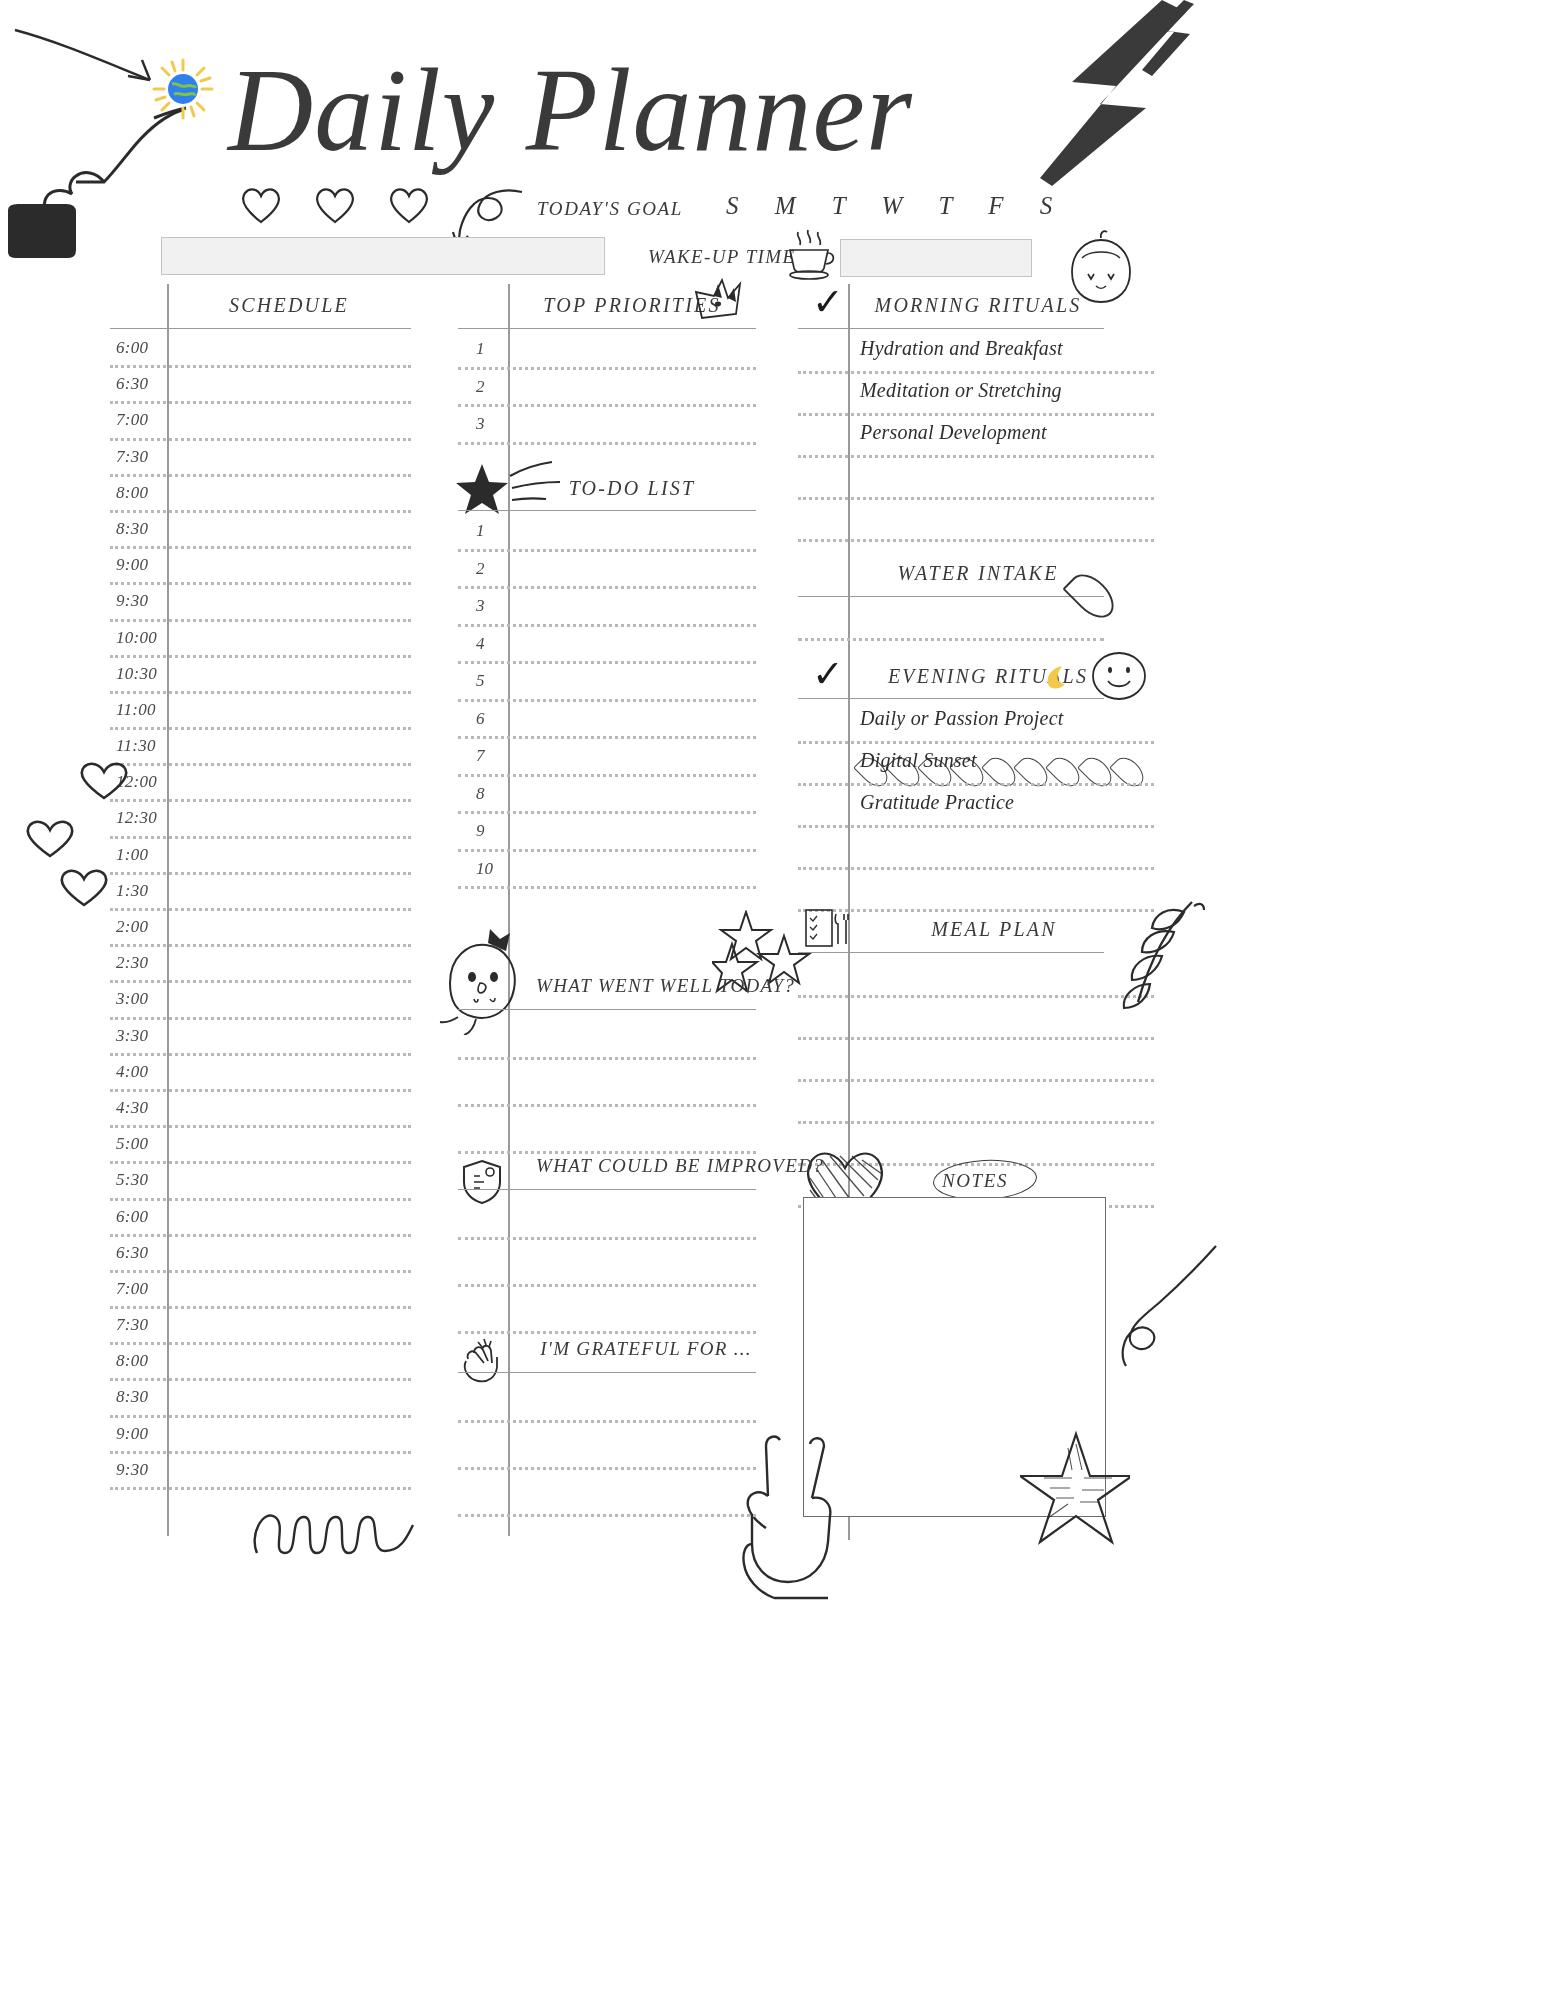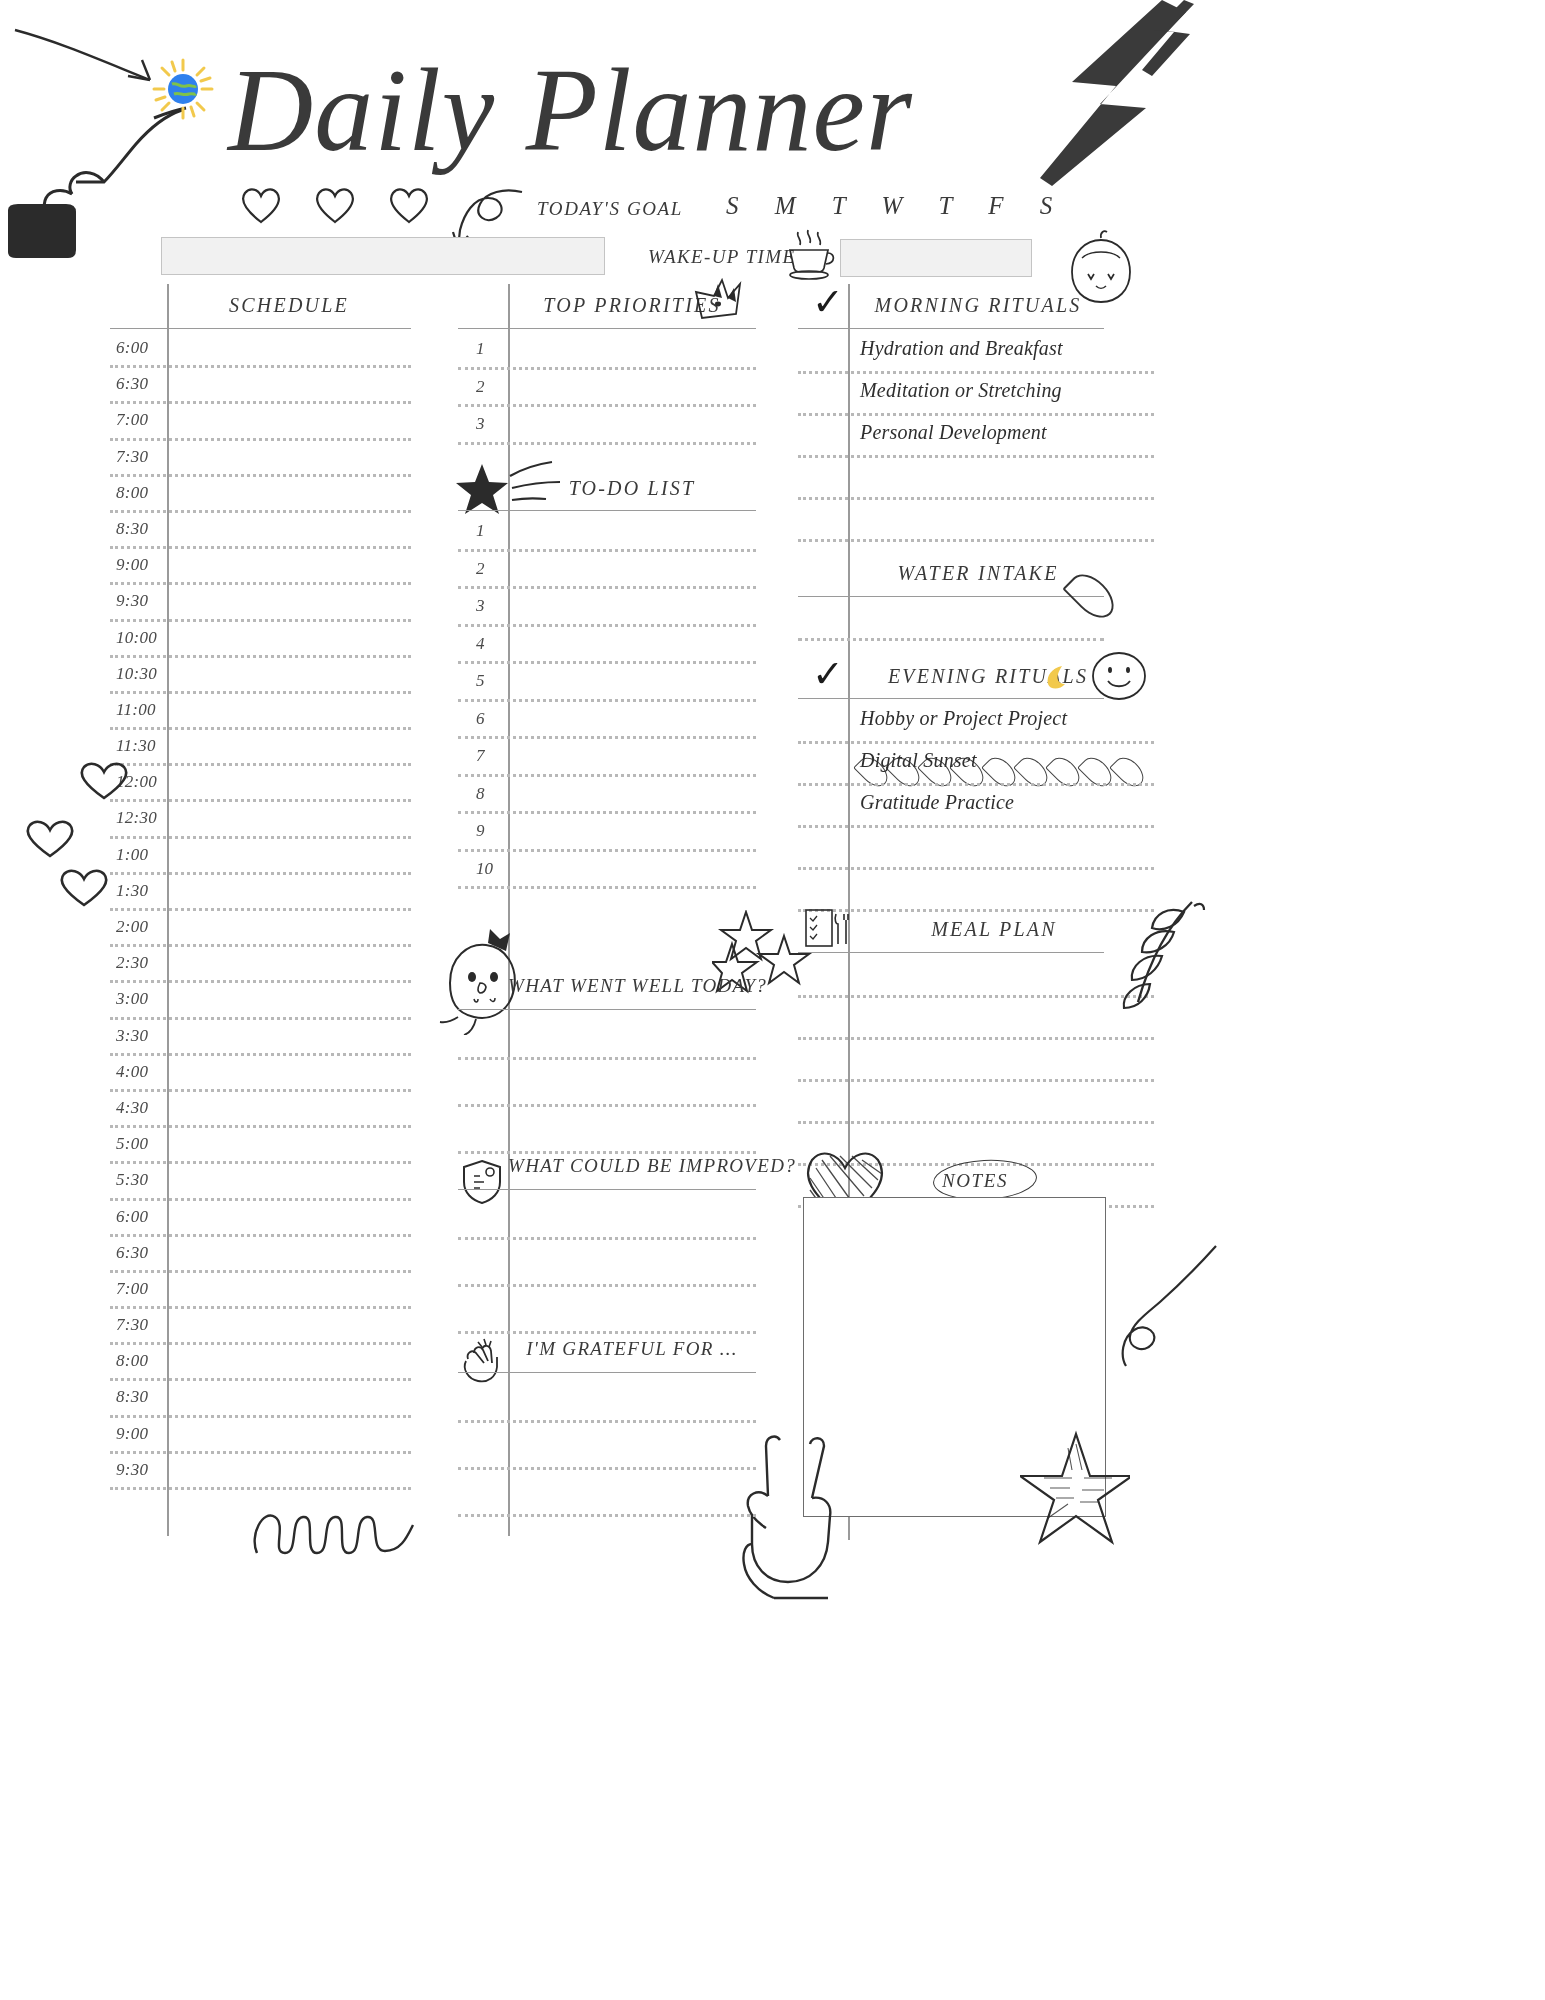--- a/index.html
+++ b/index.html
@@ -76,21 +76,21 @@
   .prior-rule { position: absolute; left: 458px; top: 328px; width: 298px; }
   .prior-rows { position: absolute; left: 458px; top: 332px; width: 298px; }
   .num-row { height: 37.5px; position: relative; }
   .num-row .n { position: absolute; left: 18px; top: 7px; font-size: 17px; color: #4a4a4a; }
   .num-row .ln { position: absolute; left: 0; right: 0; bottom: 0; }
 
   .mid-head-todo { position: absolute; left: 508px; top: 477px; width: 248px; }
   .todo-rule { position: absolute; left: 458px; top: 510px; width: 298px; }
   .todo-rows { position: absolute; left: 458px; top: 514px; width: 298px; }
 
-  .reflect-title { position: absolute; font-size: 19px; letter-spacing: 1.3px; white-space: nowrap; }
+  .reflect-title { position: absolute; font-size: 19px; letter-spacing: 1.3px; white-space: nowrap; padding-left: 28px; }
   .reflect-rule  { position: absolute; width: 298px; }
   .reflect-lines { position: absolute; width: 298px; }
   .reflect-lines .ln { height: 47px; position: relative; }
   .reflect-lines .ln i { position: absolute; left: 0; right: 0; bottom: 0; display: block; }
 
   
   .r-head { position: absolute; width: 260px; }
   .r-rule { position: absolute; width: 306px; }
   .r-rows { position: absolute; width: 306px; }
   .r-row { height: 42px; position: relative; }
@@ -531,21 +531,21 @@
   </svg>
   <svg class="doodle" style="left:1090px;top:650px;" width="58" height="52" viewBox="0 0 58 52">
     <ellipse cx="29" cy="26" rx="26" ry="23" fill="none" stroke="#2b2b2b" stroke-width="1.8"></ellipse>
     <ellipse cx="20" cy="20" rx="2" ry="3" fill="#2b2b2b"></ellipse>
     <ellipse cx="38" cy="20" rx="2" ry="3" fill="#2b2b2b"></ellipse>
     <path d="M18 31 C23 38, 35 38, 40 31" fill="none" stroke="#2b2b2b" stroke-width="1.8"></path>
   </svg>
   <div class="r-rule solid-rule" style="left:798px;top:698px;"></div>
   <div class="r-rows" style="left:848px;top:702px;">
       <div class="r-row">
-        <span class="lbl">Hobby or Project Project</span>
+        <span class="lbl">Daily or Passion Project</span>
         <span class="ln dotted"></span>
       </div>
       <div class="r-row">
         <span class="lbl">Digital Sunset</span>
         <span class="ln dotted"></span>
       </div>
       <div class="r-row">
         <span class="lbl">Gratitude Practice</span>
         <span class="ln dotted"></span>
       </div>

